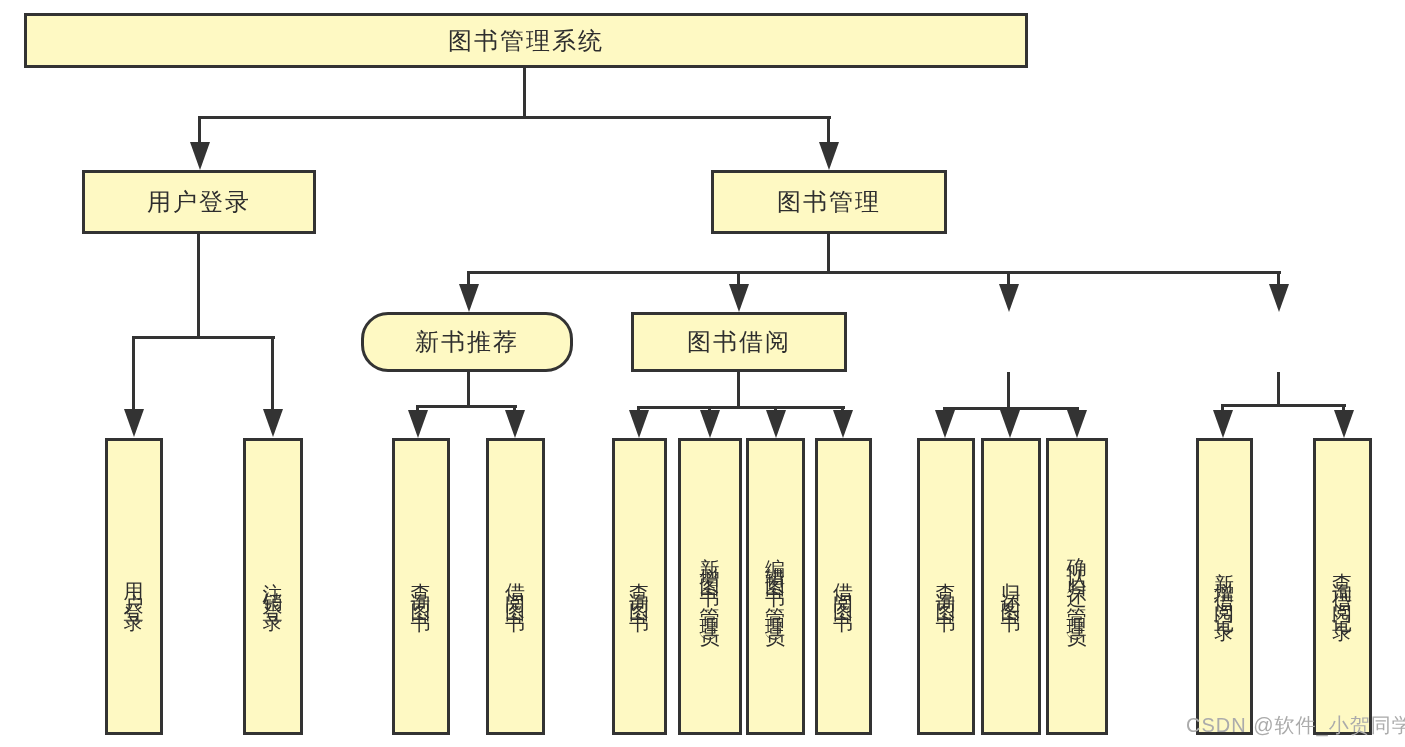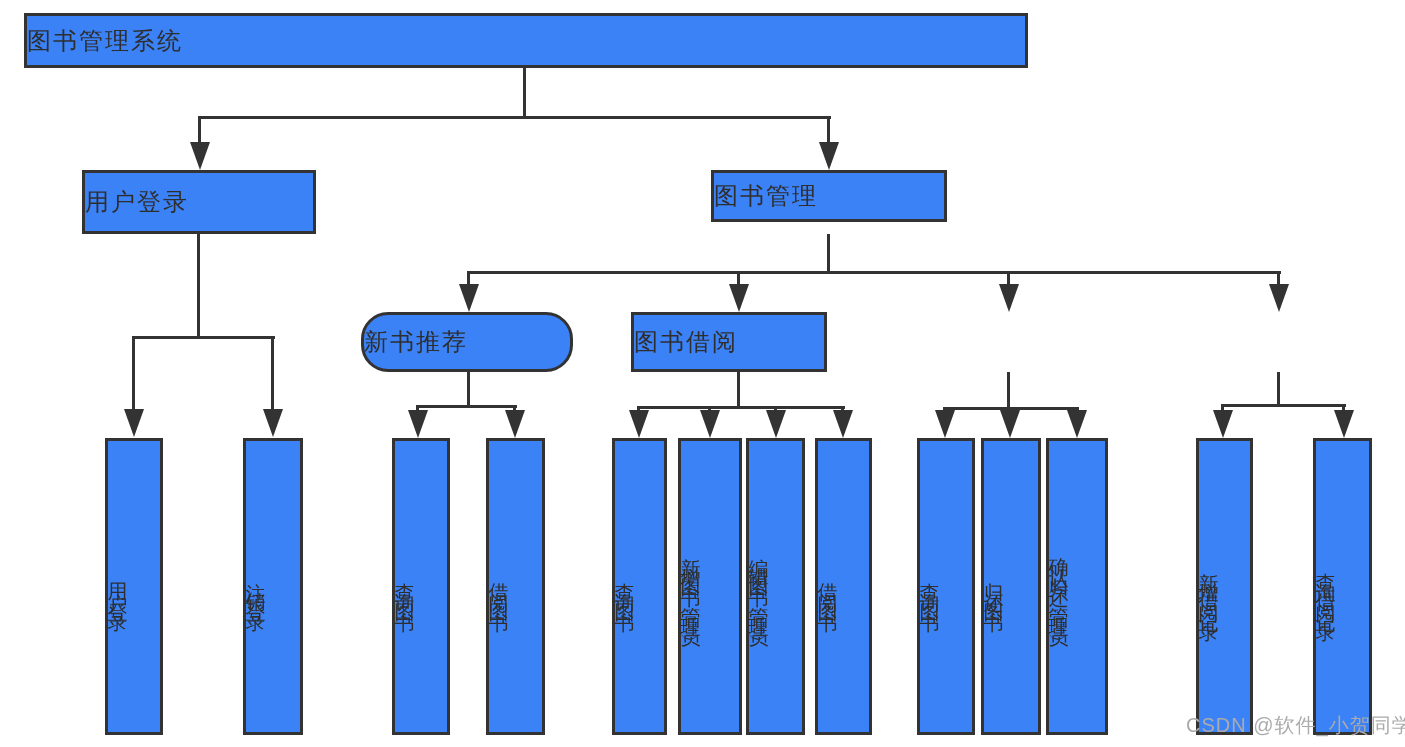--- a/index.html
+++ b/index.html
@@ -9,23 +9,24 @@
     height: 747px;
     background: #ffffff;
     font-family: "Liberation Sans", "DejaVu Sans", sans-serif;
     color: #2e2e2e;
     overflow: hidden;
   }
   .box {
     position: absolute;
     box-sizing: border-box;
     border: 3px solid #333333;
-    background: #3b82f6;
+    background: #fef9c3;
     display: flex;
     align-items: center;
+    justify-content: center;
   }
   .box.h { font-size: 24px; letter-spacing: 2px; }
   .box.v .lbl {
     writing-mode: vertical-rl;
     text-orientation: mixed;
     line-height: 1;
     white-space: nowrap;
     font-size: 20px;
     letter-spacing: 10px;
   }
@@ -53,28 +54,28 @@
 
 <div class="canvas">
 
   <div class="box h" style="left:24px; top:13px; width:1004px; height:55px;">
     <span class="lbl">图书管理系统</span>
   </div>
 
   <div class="box h" style="left:82px; top:170px; width:234px; height:64px;">
     <span class="lbl">用户登录</span>
   </div>
-  <div class="box h" style="left:711px; top:170px; width:236px; height:52px;">
+  <div class="box h" style="left:711px; top:170px; width:236px; height:64px;">
     <span class="lbl">图书管理</span>
   </div>
 
   <div class="box h" style="left:361px; top:312px; width:212px; height:60px;border-radius:27px;">
     <span class="lbl">新书推荐</span>
   </div>
-  <div class="box h" style="left:631px; top:312px; width:196px; height:60px;">
+  <div class="box h" style="left:631px; top:312px; width:216px; height:60px;">
     <span class="lbl">图书借阅</span>
   </div>
 
   <div class="box v" style="left:105px; top:438px; width:58px; height:297px;">
     <span class="lbl">用户登录</span>
   </div>
   <div class="box v" style="left:243px; top:438px; width:60px; height:297px;">
     <span class="lbl">注销登录</span>
   </div>
 

